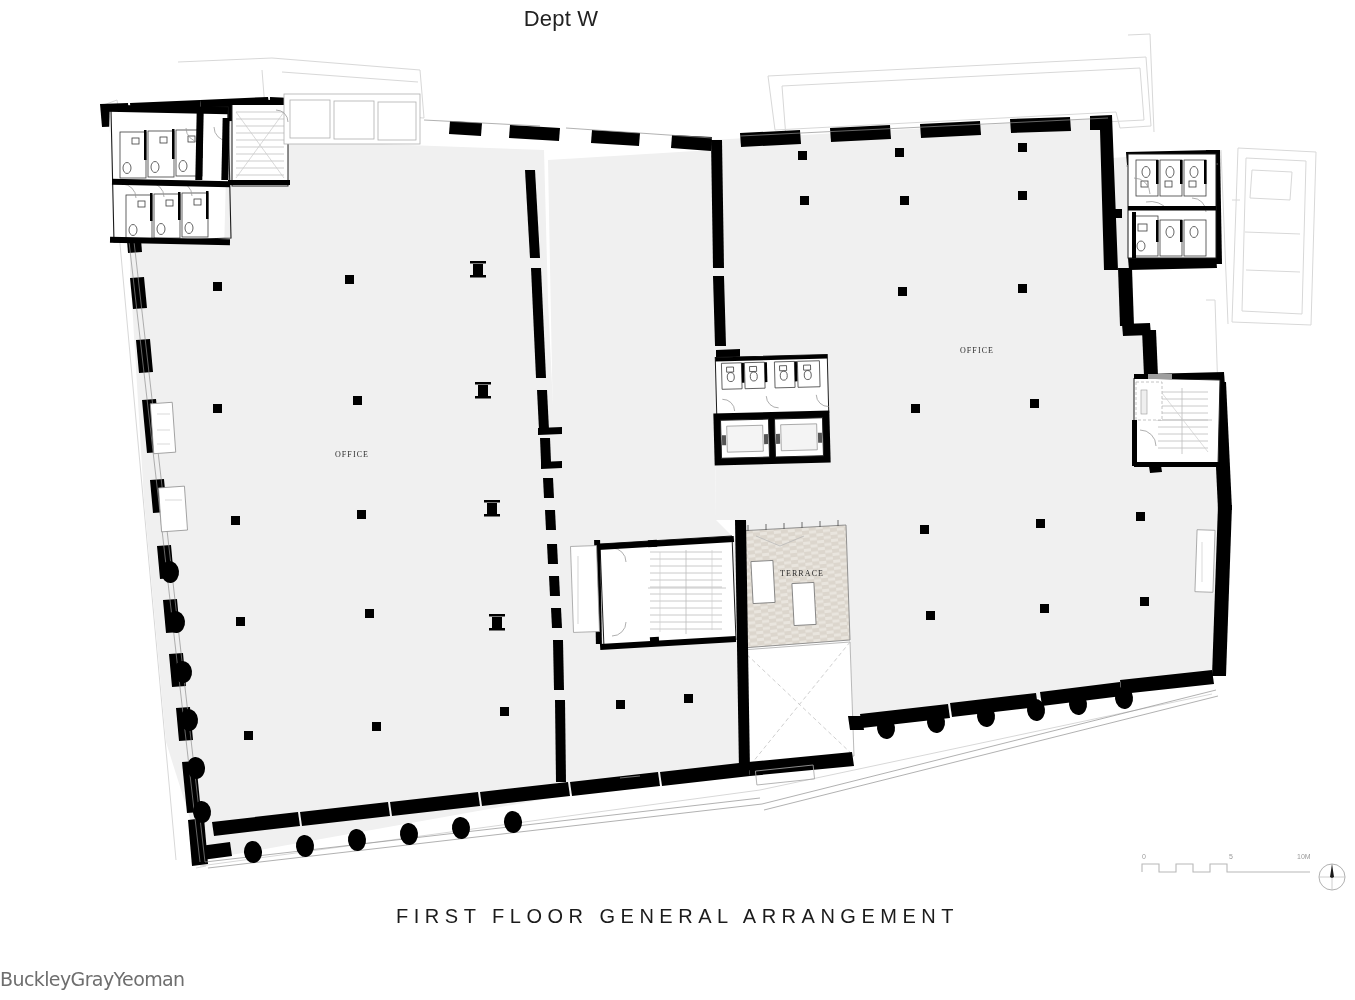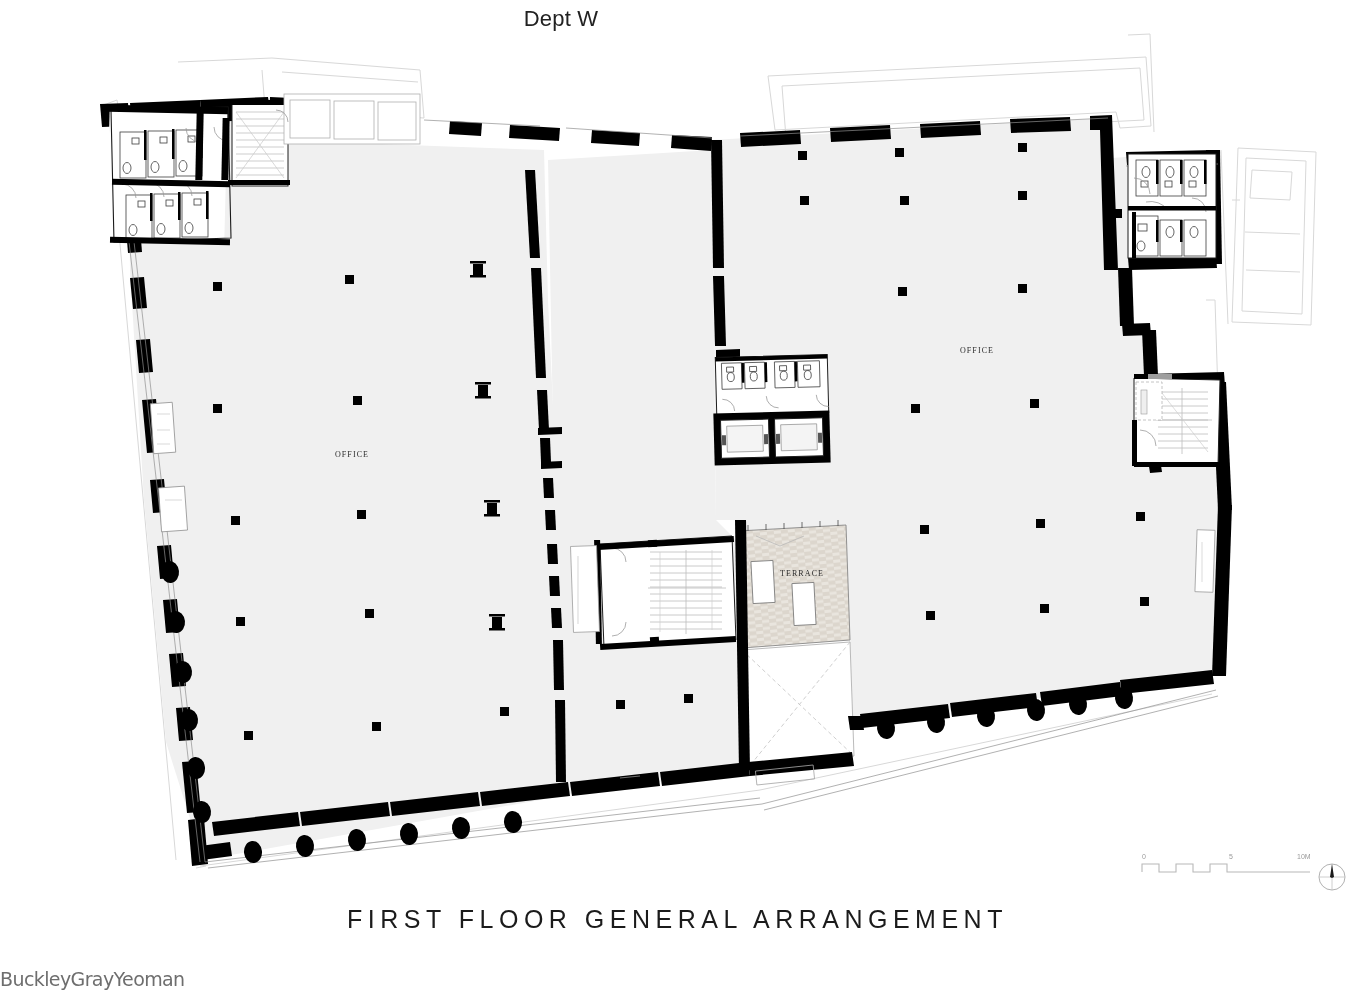--- a/index.html
+++ b/index.html
@@ -33,21 +33,21 @@
     font-weight: 400;
     letter-spacing: 0.2px;
     color: #222;
   }
   .caption-main {
     position: absolute;
     top: 905px;
     left: 0;
     width: 1355px;
     text-align: center;
-    font-size: 25px;
+    font-size: 20px;
     font-weight: 400;
     letter-spacing: 5.5px;
     color: #1b1b1b;
   }
   .practice-logo {
     position: absolute;
     top: 968px;
     left: 0;
     width: 1355px;
     text-align: left;

